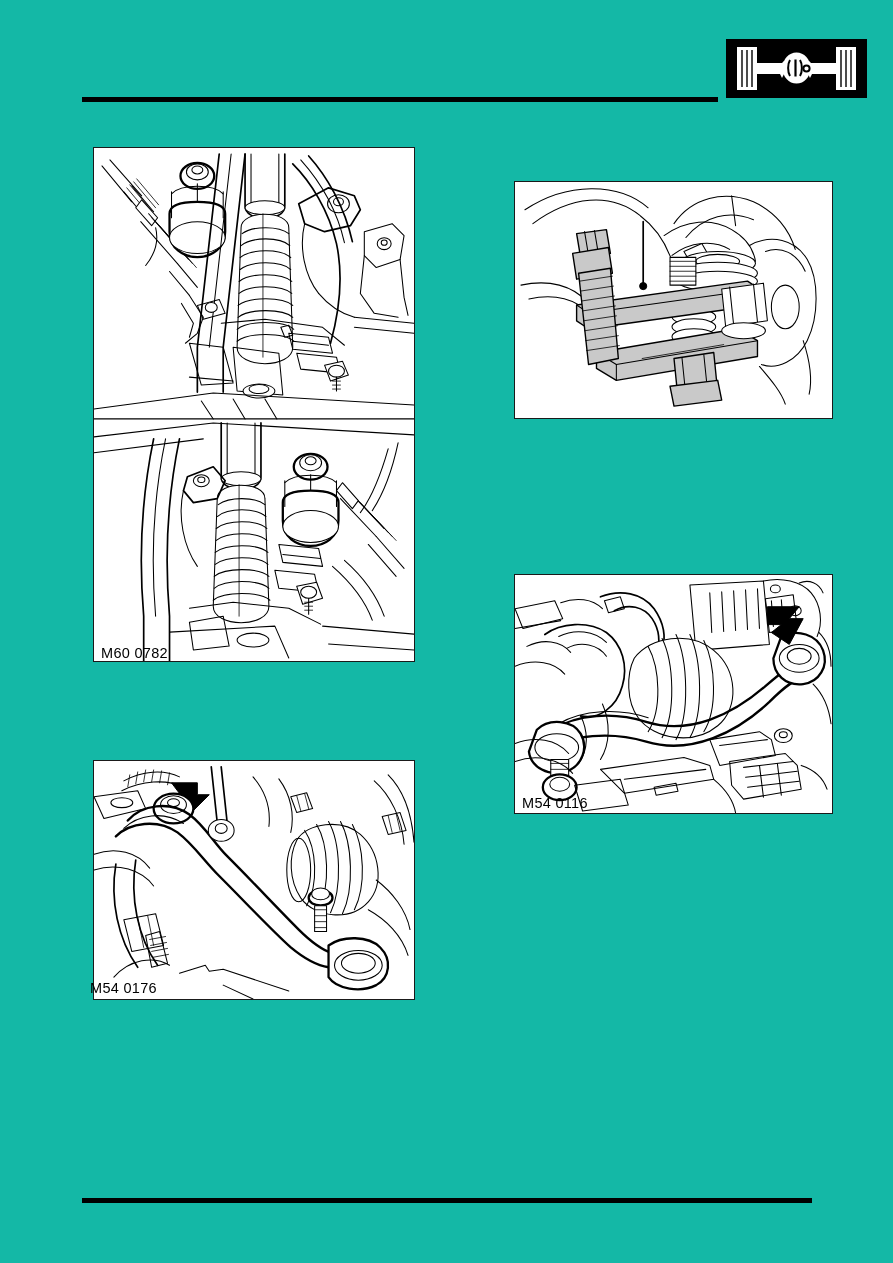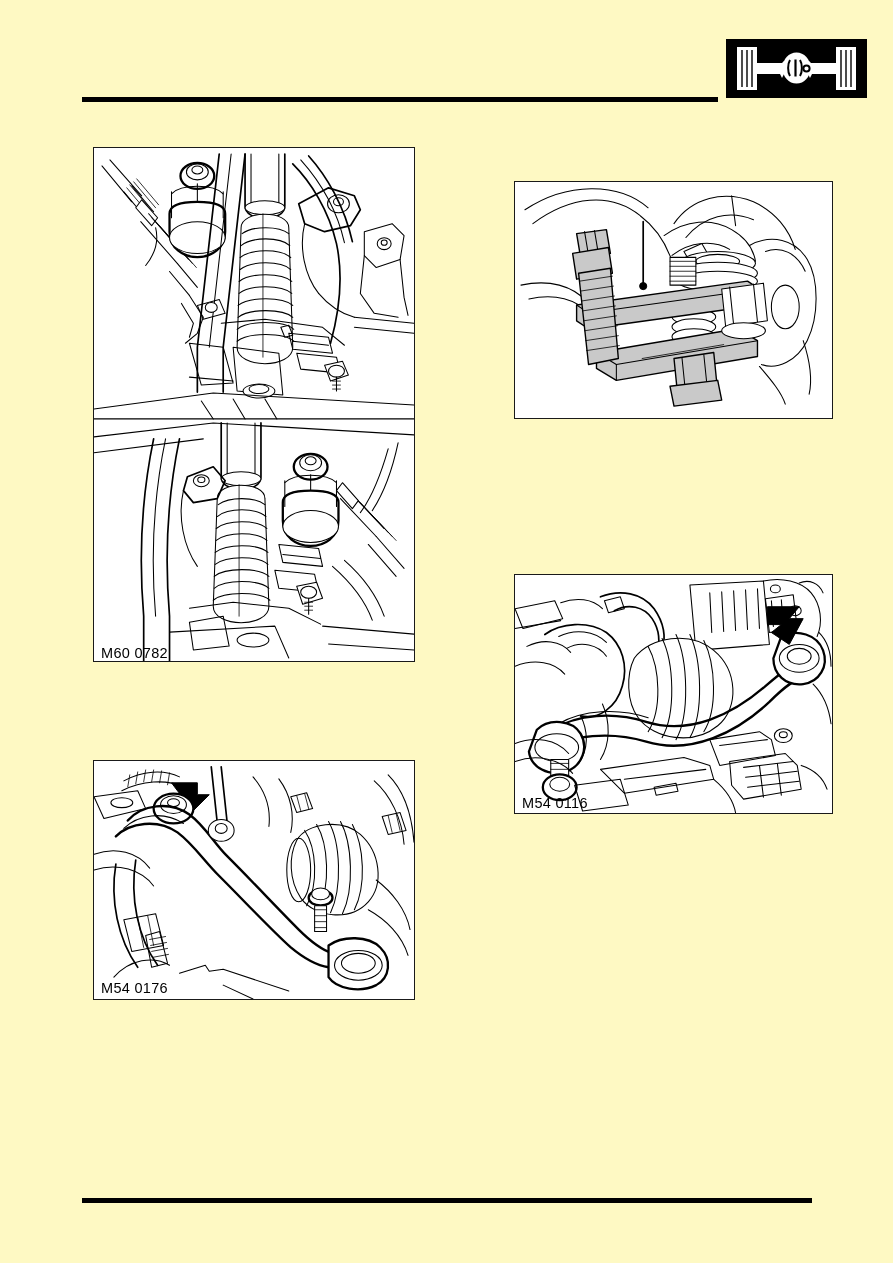--- a/index.html
+++ b/index.html
@@ -9,21 +9,21 @@
     background: #ffffff;
   }
   body {
     font-family: "Liberation Sans", sans-serif;
     color: #000000;
   }
   .page {
     position: relative;
     width: 893px;
     height: 1263px;
-    background: #fef9c3;
+    background: #14b8a6;
     overflow: hidden;
   }
 
   
   .header-rule {
     position: absolute;
     left: 82px;
     top: 97px;
     width: 636px;
     height: 5px;
@@ -72,21 +72,21 @@
     white-space: nowrap;
   }
 
   
   #fig-front-suspension { left: 93px;  top: 147px; width: 322px; height: 515px; }
   #fig-separator-tool   { left: 514px; top: 181px; width: 319px; height: 238px; }
   #fig-track-rod-left   { left: 93px;  top: 760px; width: 322px; height: 240px; }
   #fig-track-rod-right  { left: 514px; top: 574px; width: 319px; height: 240px; }
 
   #cap-m60-0782 { left: 101px; top: 645px; }
-  #cap-m54-0176 { left: 101px; top: 980px; }
+  #cap-m54-0176 { left: 90px; top: 980px; }
   #cap-m54-0177 { left: 522px; top: 795px; }
 
   
   .ln   { fill: none; stroke: #000000; stroke-width: 1.05; stroke-linejoin: round; stroke-linecap: round; }
   .ln-t { fill: none; stroke: #000000; stroke-width: 0.8;  stroke-linejoin: round; stroke-linecap: round; }
   .ln-b { fill: none; stroke: #000000; stroke-width: 2.4;  stroke-linejoin: round; stroke-linecap: round; }
   .ln-m { fill: none; stroke: #000000; stroke-width: 1.7;  stroke-linejoin: round; stroke-linecap: round; }
   .fill-w { fill: #ffffff; stroke: #000000; stroke-width: 1.05; stroke-linejoin: round; }
   .fill-w-b { fill: #ffffff; stroke: #000000; stroke-width: 2.3; stroke-linejoin: round; }
   .fill-g { fill: #c9c9c9; stroke: #000000; stroke-width: 1.4; stroke-linejoin: round; }

